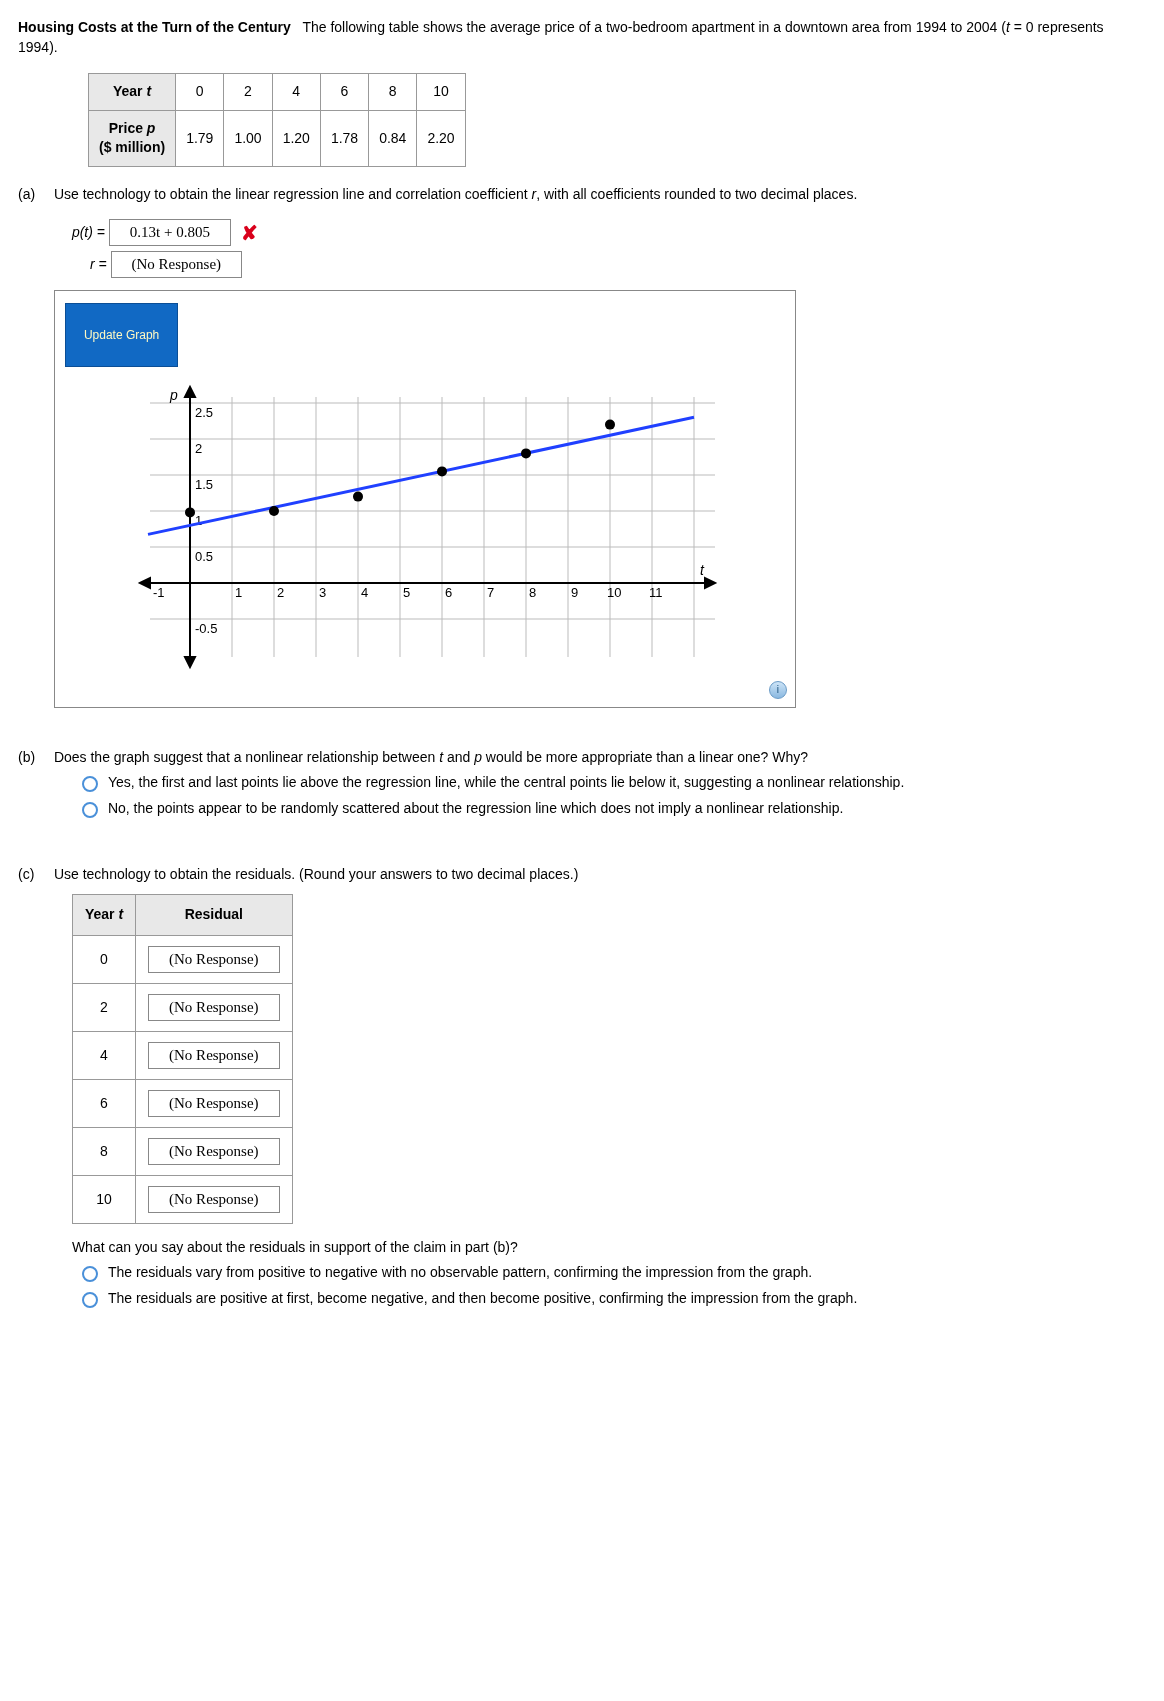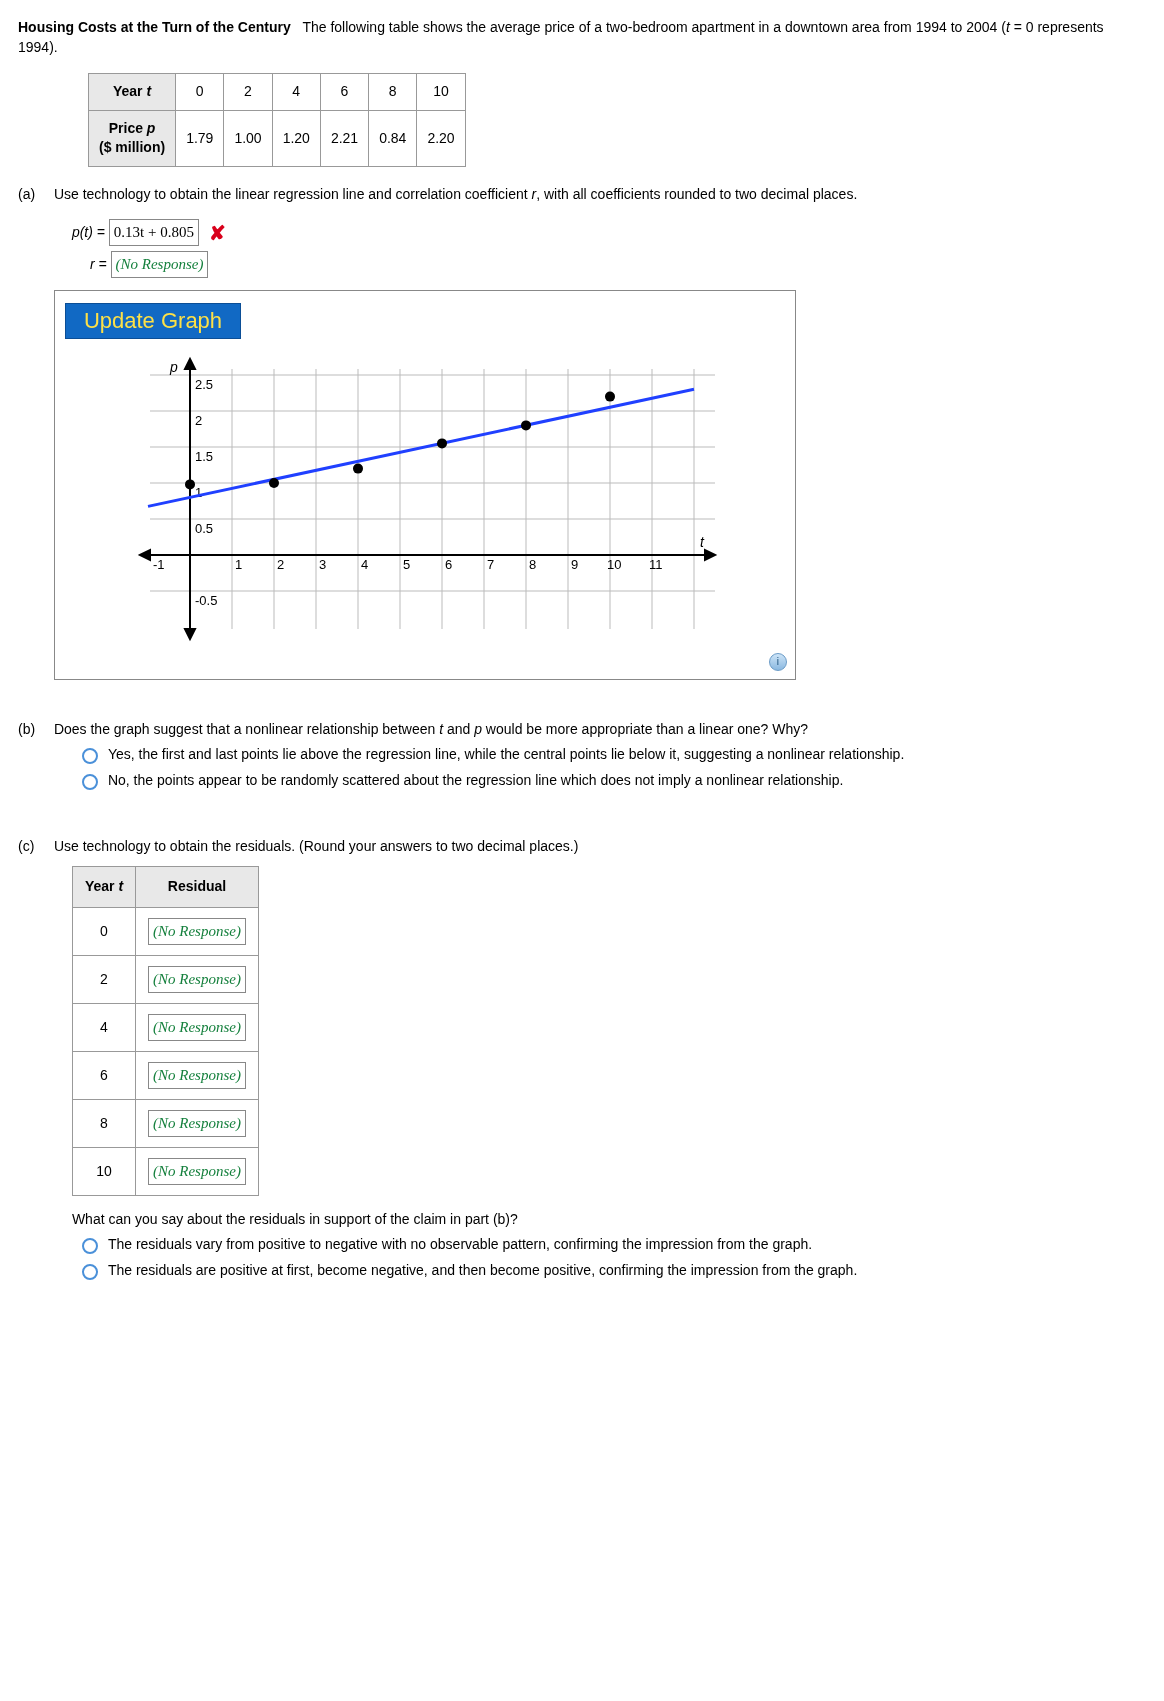--- a/index.html
+++ b/index.html
@@ -5,25 +5,25 @@
   body{font-family:Verdana,Geneva,sans-serif;font-size:14px;color:#000;margin:0;padding:18px;width:1164px;box-sizing:border-box;line-height:1.4}
   .intro{margin-bottom:16px}
   .intro b{font-weight:700}
   .ital{font-style:italic}
   table.data{border-collapse:collapse;margin-left:70px;margin-bottom:18px}
   table.data th,table.data td{border:1px solid #999;padding:8px 10px;text-align:center;font-size:14px}
   table.data th{background:#e8e8e8;font-weight:700}
   .part{margin-top:18px}
   .part-label{display:inline-block;width:32px;vertical-align:top}
   .part-body{display:inline-block;width:1080px;vertical-align:top}
-  .inp{border:1px solid #888;padding:2px 4px;font-family:Georgia,serif;font-size:15px;background:#fff;display:inline-block;min-width:80px}
-  .nores{font-style:italic;color:#15803d}
+  .inp{border:1px solid #888;padding:2px 20px;font-family:Georgia,serif;font-size:15px;background:#fff;display:inline-block;min-width:80px}
+  .nores{color:#000000}
   .xmark{color:#d9001b;font-size:20px;font-weight:700;margin-left:6px;vertical-align:middle}
   .eqline{margin:4px 0 4px 18px}
-  .btn-update{background:#1169c4;color:#fde047;border:1px solid #0b4e96;padding:4px 18px;font-size:22px;font-family:inherit;cursor:pointer}
+  .btn-update{background:#1169c4;color:#fef9c3;border:1px solid #0b4e96;padding:24px 18px;font-size:12px;font-family:inherit;cursor:pointer}
   .graph-wrap{border:1px solid #888;width:720px;padding:12px 10px 20px 10px;margin-top:12px;position:relative}
   svg.graph{display:block;margin:10px auto 0 auto}
   .help-icon{position:absolute;right:8px;bottom:8px;width:16px;height:16px;border-radius:50%;background:linear-gradient(#cde4f7,#8ab8e0);border:1px solid #6a9bc7;font-size:10px;text-align:center;line-height:15px;color:#1b4f7a}
   .radio-row{margin:6px 0 6px 28px;display:flex;align-items:center}
   .radio-row .rb{flex:0 0 auto;width:16px;height:16px;border:2px solid #4a90d9;border-radius:50%;margin-right:10px;margin-top:2px;box-sizing:border-box}
   .radio-row .txt{flex:1}
   table.resid{border-collapse:collapse;margin-left:18px;margin-top:10px;margin-bottom:14px}
   table.resid th,table.resid td{border:1px solid #999;padding:10px 12px;text-align:center;font-size:14px}
   table.resid th{background:#e8e8e8;font-weight:700}
   .sub{margin-left:18px;margin-top:10px}
@@ -44,21 +44,21 @@
     <td>4</td>
     <td>6</td>
     <td>8</td>
     <td>10</td>
   </tr>
   <tr>
     <th><span>Price </span><span class="ital">p</span><br><span>($ million)</span></th>
     <td>1.79</td>
     <td>1.00</td>
     <td>1.20</td>
-    <td>2.21</td>
+    <td>1.78</td>
     <td>0.84</td>
     <td>2.20</td>
   </tr>
 </tbody>
   </table>
 
 <div class="part">
   <span class="part-label">(a)</span>
   <span class="part-body">
     <span><span>Use technology to obtain the linear regression line and correlation coefficient </span><span class="ital">r</span><span>, with all coefficients rounded to two decimal places.</span></span>

